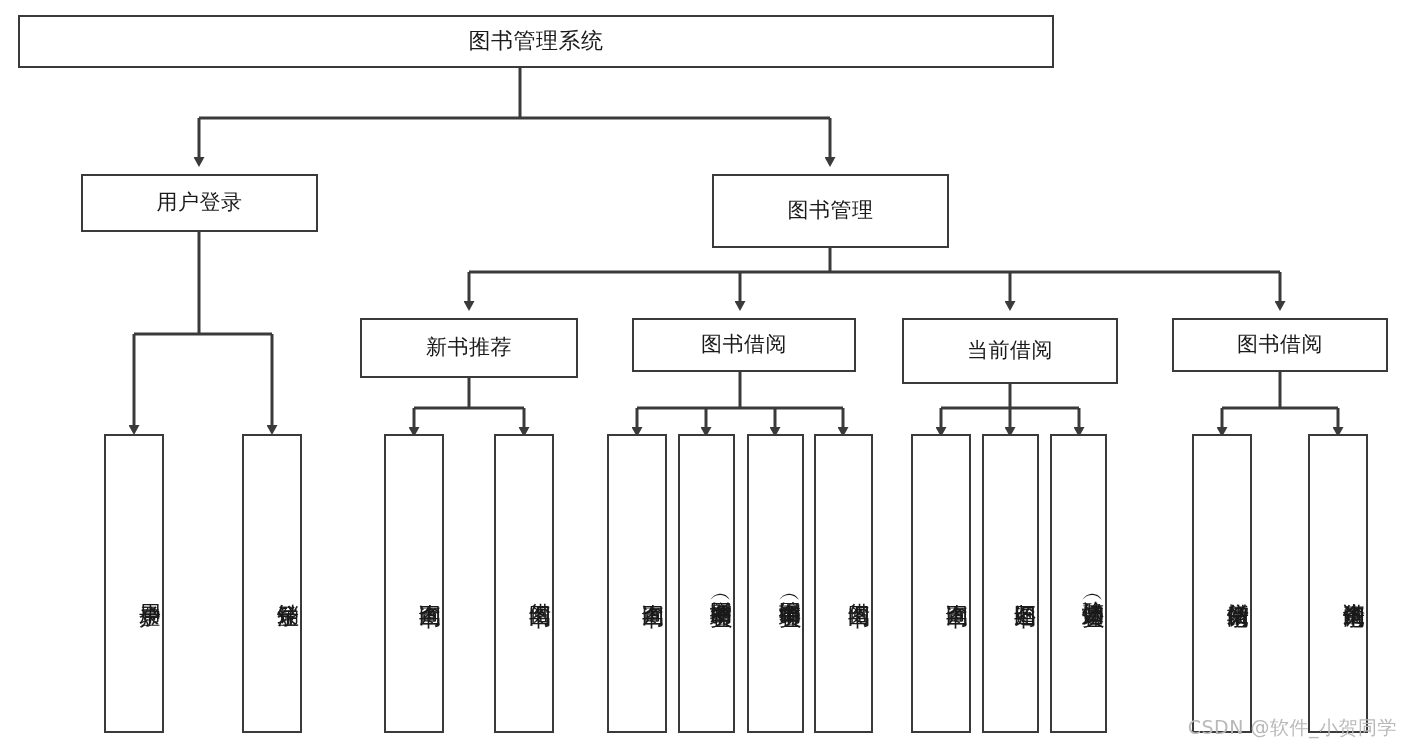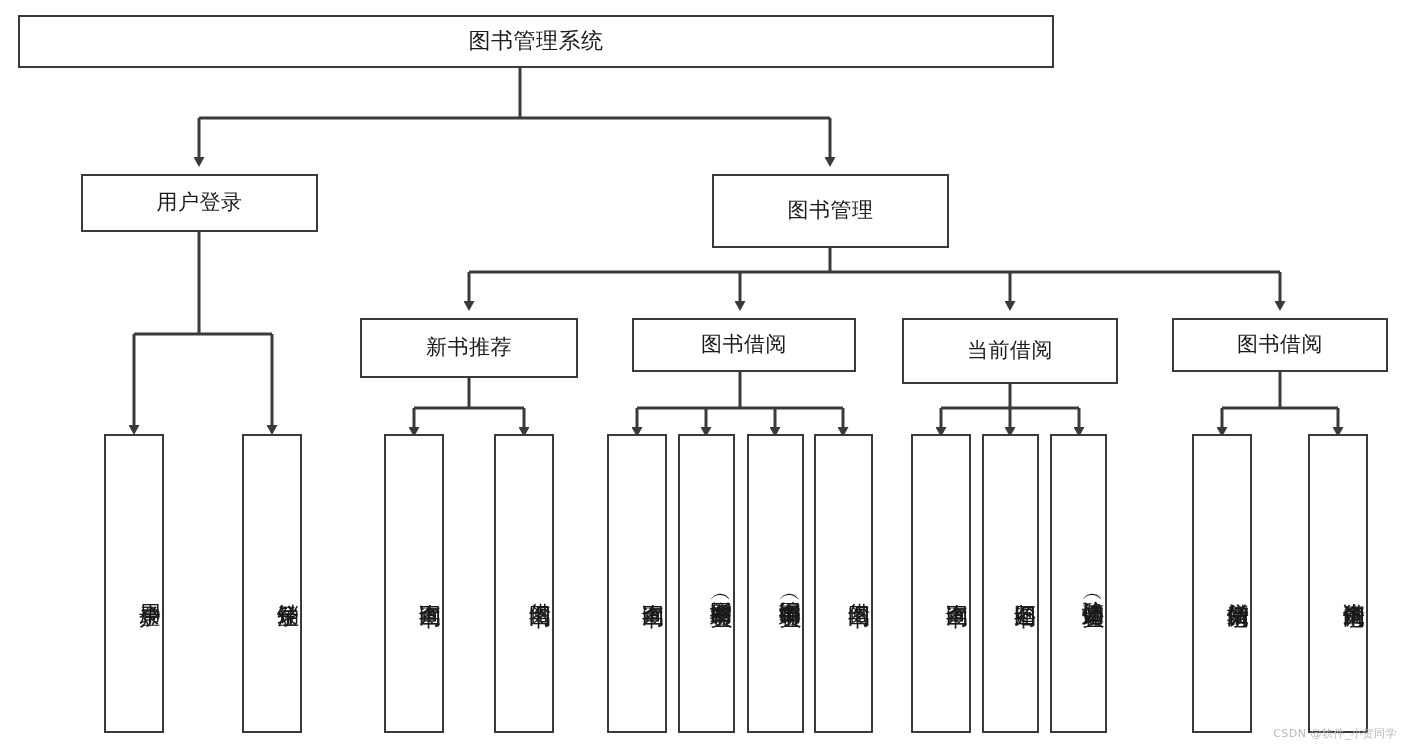--- a/index.html
+++ b/index.html
@@ -53,21 +53,21 @@
     left: 0;
     top: 0;
     width: 1405px;
     height: 747px;
     pointer-events: none;
   }
   .watermark {
     position: absolute;
     right: 8px;
     bottom: 6px;
-    font-size: 11px;
+    font-size: 19px;
     color: #b9b9b9;
     letter-spacing: 0.5px;
     white-space: nowrap;
   }
 </style>
 </head>
 <body>
 
 <div id="canvas">
 

